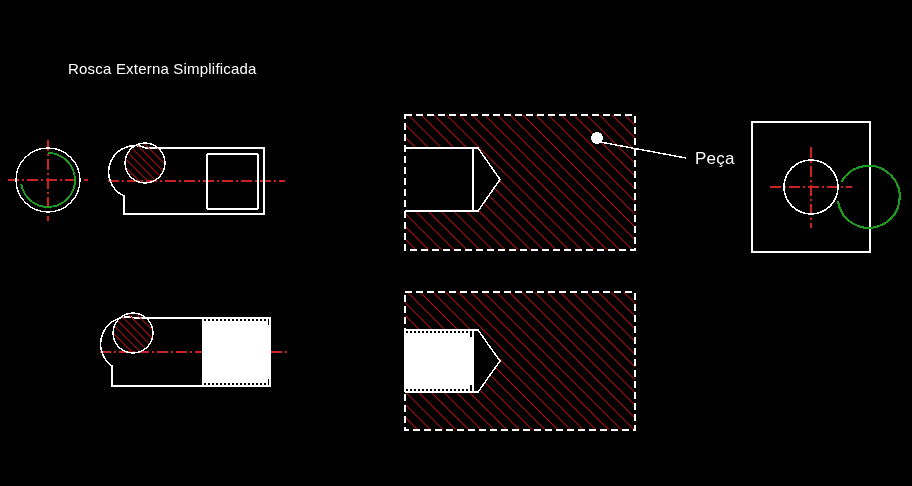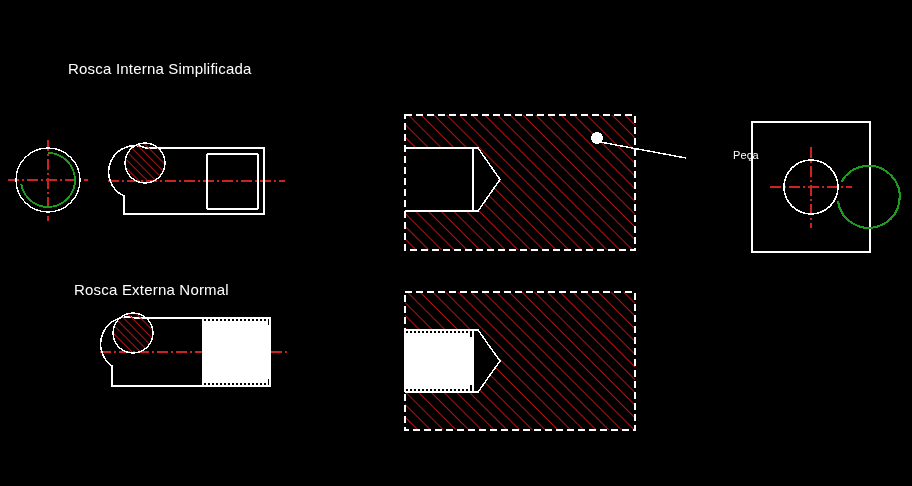--- a/index.html
+++ b/index.html
@@ -11,21 +11,21 @@
   }
   #canvas-root{position:absolute;left:0;top:0;width:912px;height:486px;}
   svg.cad{position:absolute;left:0;top:0;width:912px;height:486px;display:block;}
   .cad-label{
     position:absolute;white-space:nowrap;color:#ffffff;
     font-size:15px;letter-spacing:0.2px;line-height:1;
   }
   #label-ext-simpl{left:68px;top:61px;}
   #label-int-simpl{left:524px;top:61px;}
   #label-ext-normal{left:74px;top:282px;}
-  #label-peca{left:733px;top:150px;font-size:11px;}
+  #label-peca{left:695px;top:150px;font-size:17px;}
 </style>
 </head>
 <body>
 
 <div id="canvas-root">
 
   <svg class="cad" id="cad-svg" viewBox="0 0 912 486" shape-rendering="crispEdges">
     <defs>
       <pattern id="hatch45" width="9" height="9" patternTransform="rotate(-45)" patternUnits="userSpaceOnUse">
         <line x1="0" y1="0" x2="0" y2="9" stroke="#b11212" stroke-width="2"></line>
@@ -178,20 +178,19 @@
 
     <g>
       <rect x="752" y="122" width="118" height="130" fill="none" stroke="#ffffff" stroke-width="1.5"></rect>
       <line x1="770" y1="187" x2="852" y2="187" stroke="#cc2222" stroke-width="1.3" stroke-dasharray="11,3,2,3"></line>
       <line x1="811" y1="147" x2="811" y2="228" stroke="#cc2222" stroke-width="1.3" stroke-dasharray="11,3,2,3"></line>
       <path d="M 841.5 182 A 31 31 0 1 1 838 201" fill="none" stroke="#1d9c1d" stroke-width="2"></path>
       <circle cx="811" cy="187" r="27" fill="none" stroke="#ffffff" stroke-width="1.6"></circle>
     </g>
   </svg>
 
-  <div class="cad-label" id="label-ext-simpl">Rosca Interna Simplificada</div>
+  <div class="cad-label" id="label-ext-simpl">Rosca Externa Simplificada</div>
 
 
-  <div class="cad-label" id="label-ext-normal">Rosca Externa Normal</div>
 
   <div class="cad-label" id="label-peca">Peça</div>
 
 </div>
 
 </body></html>

